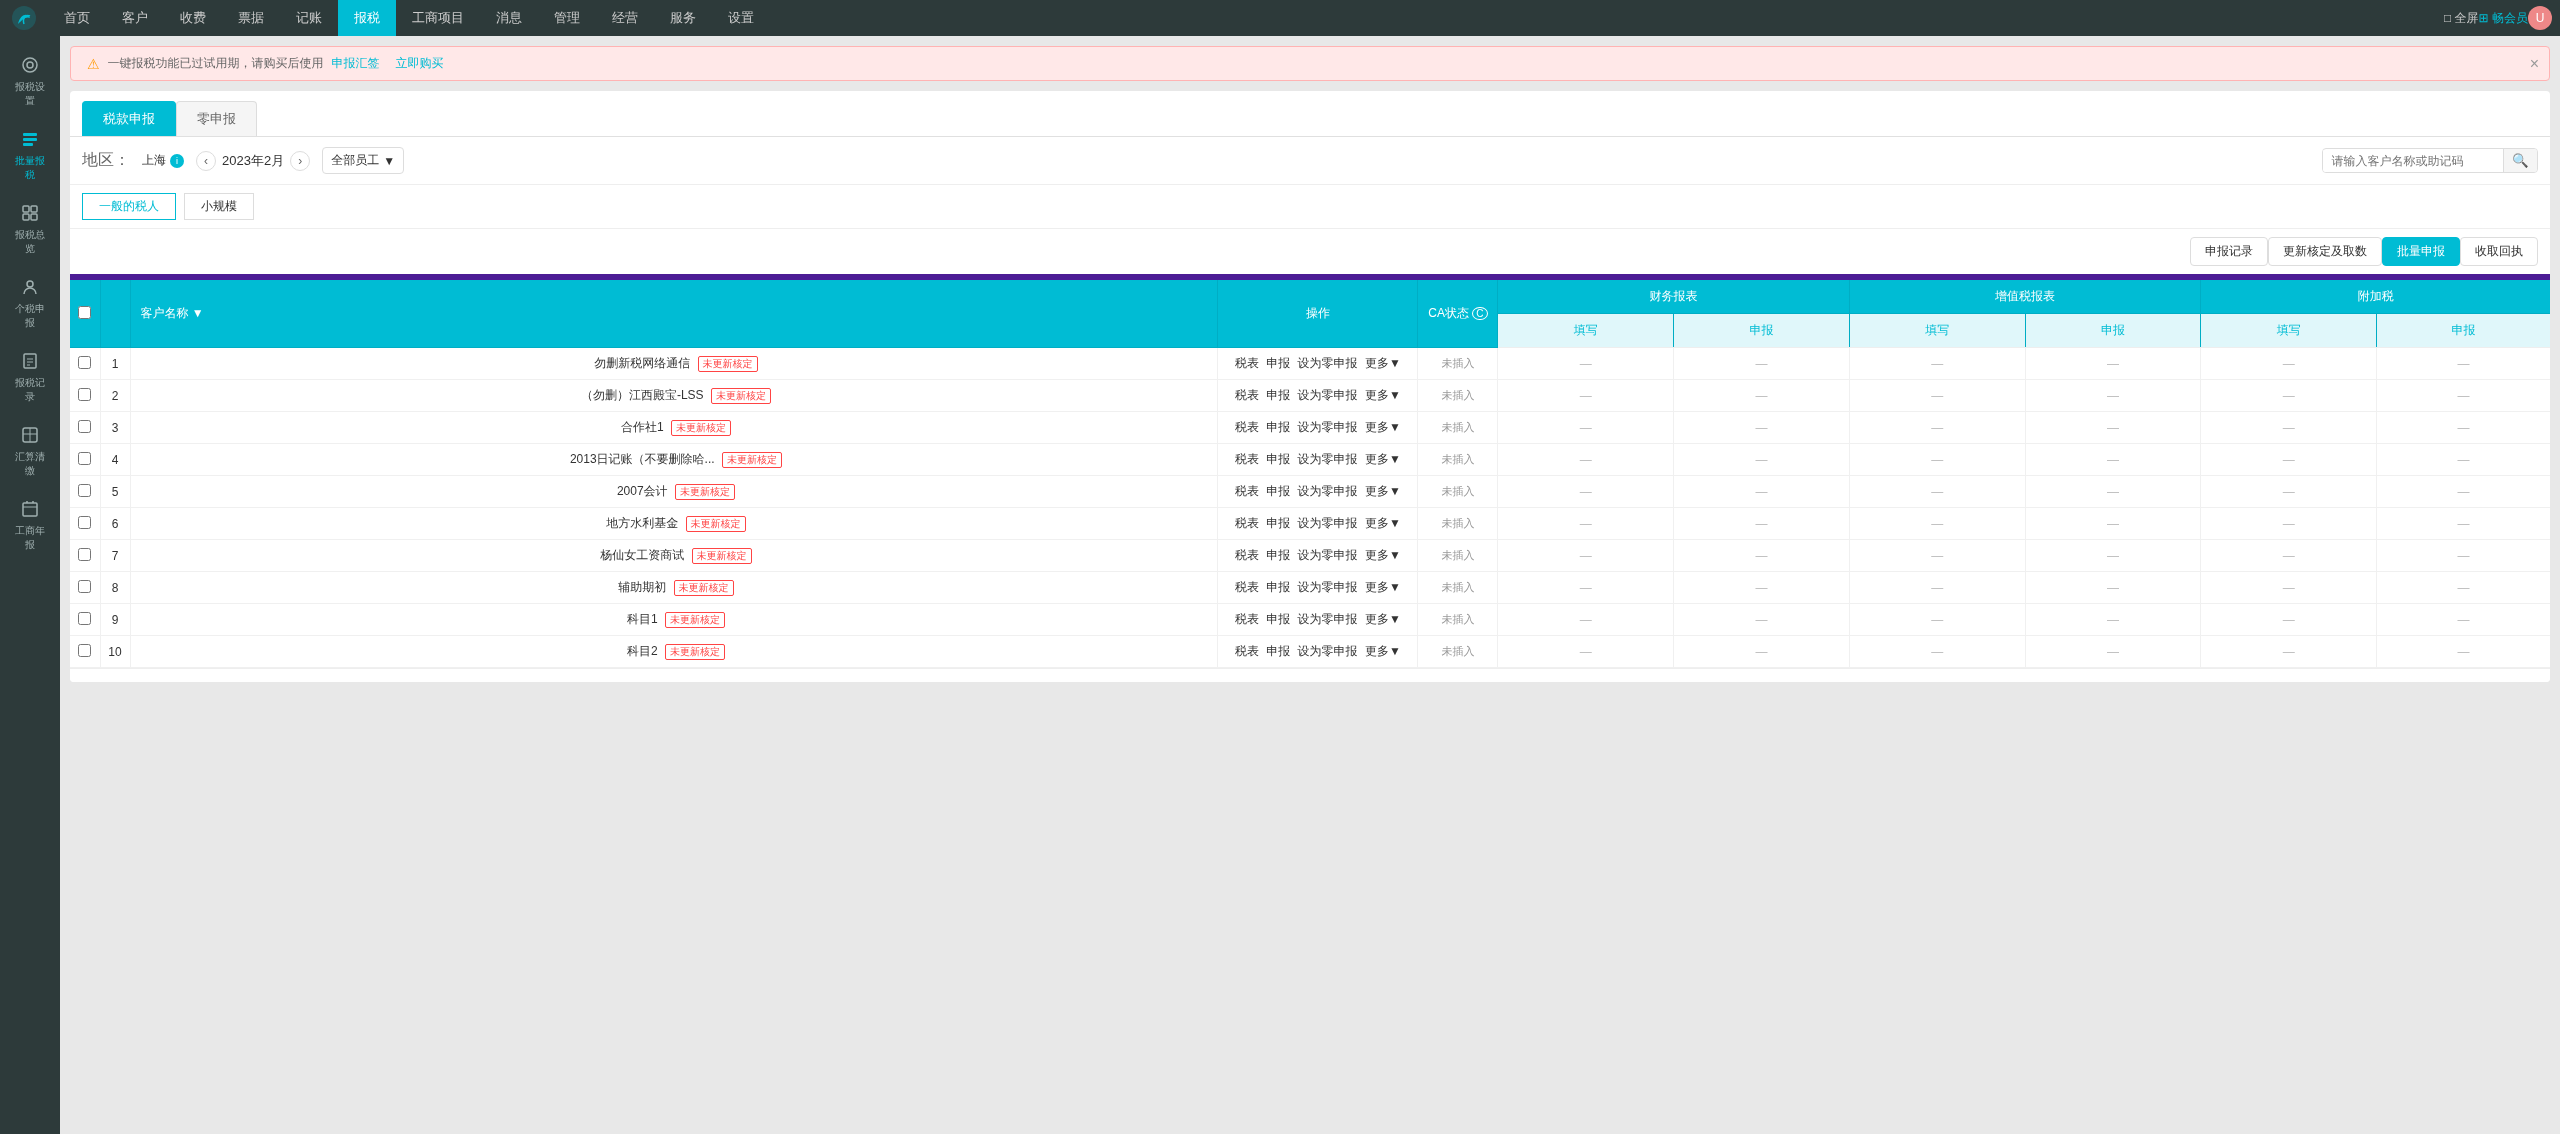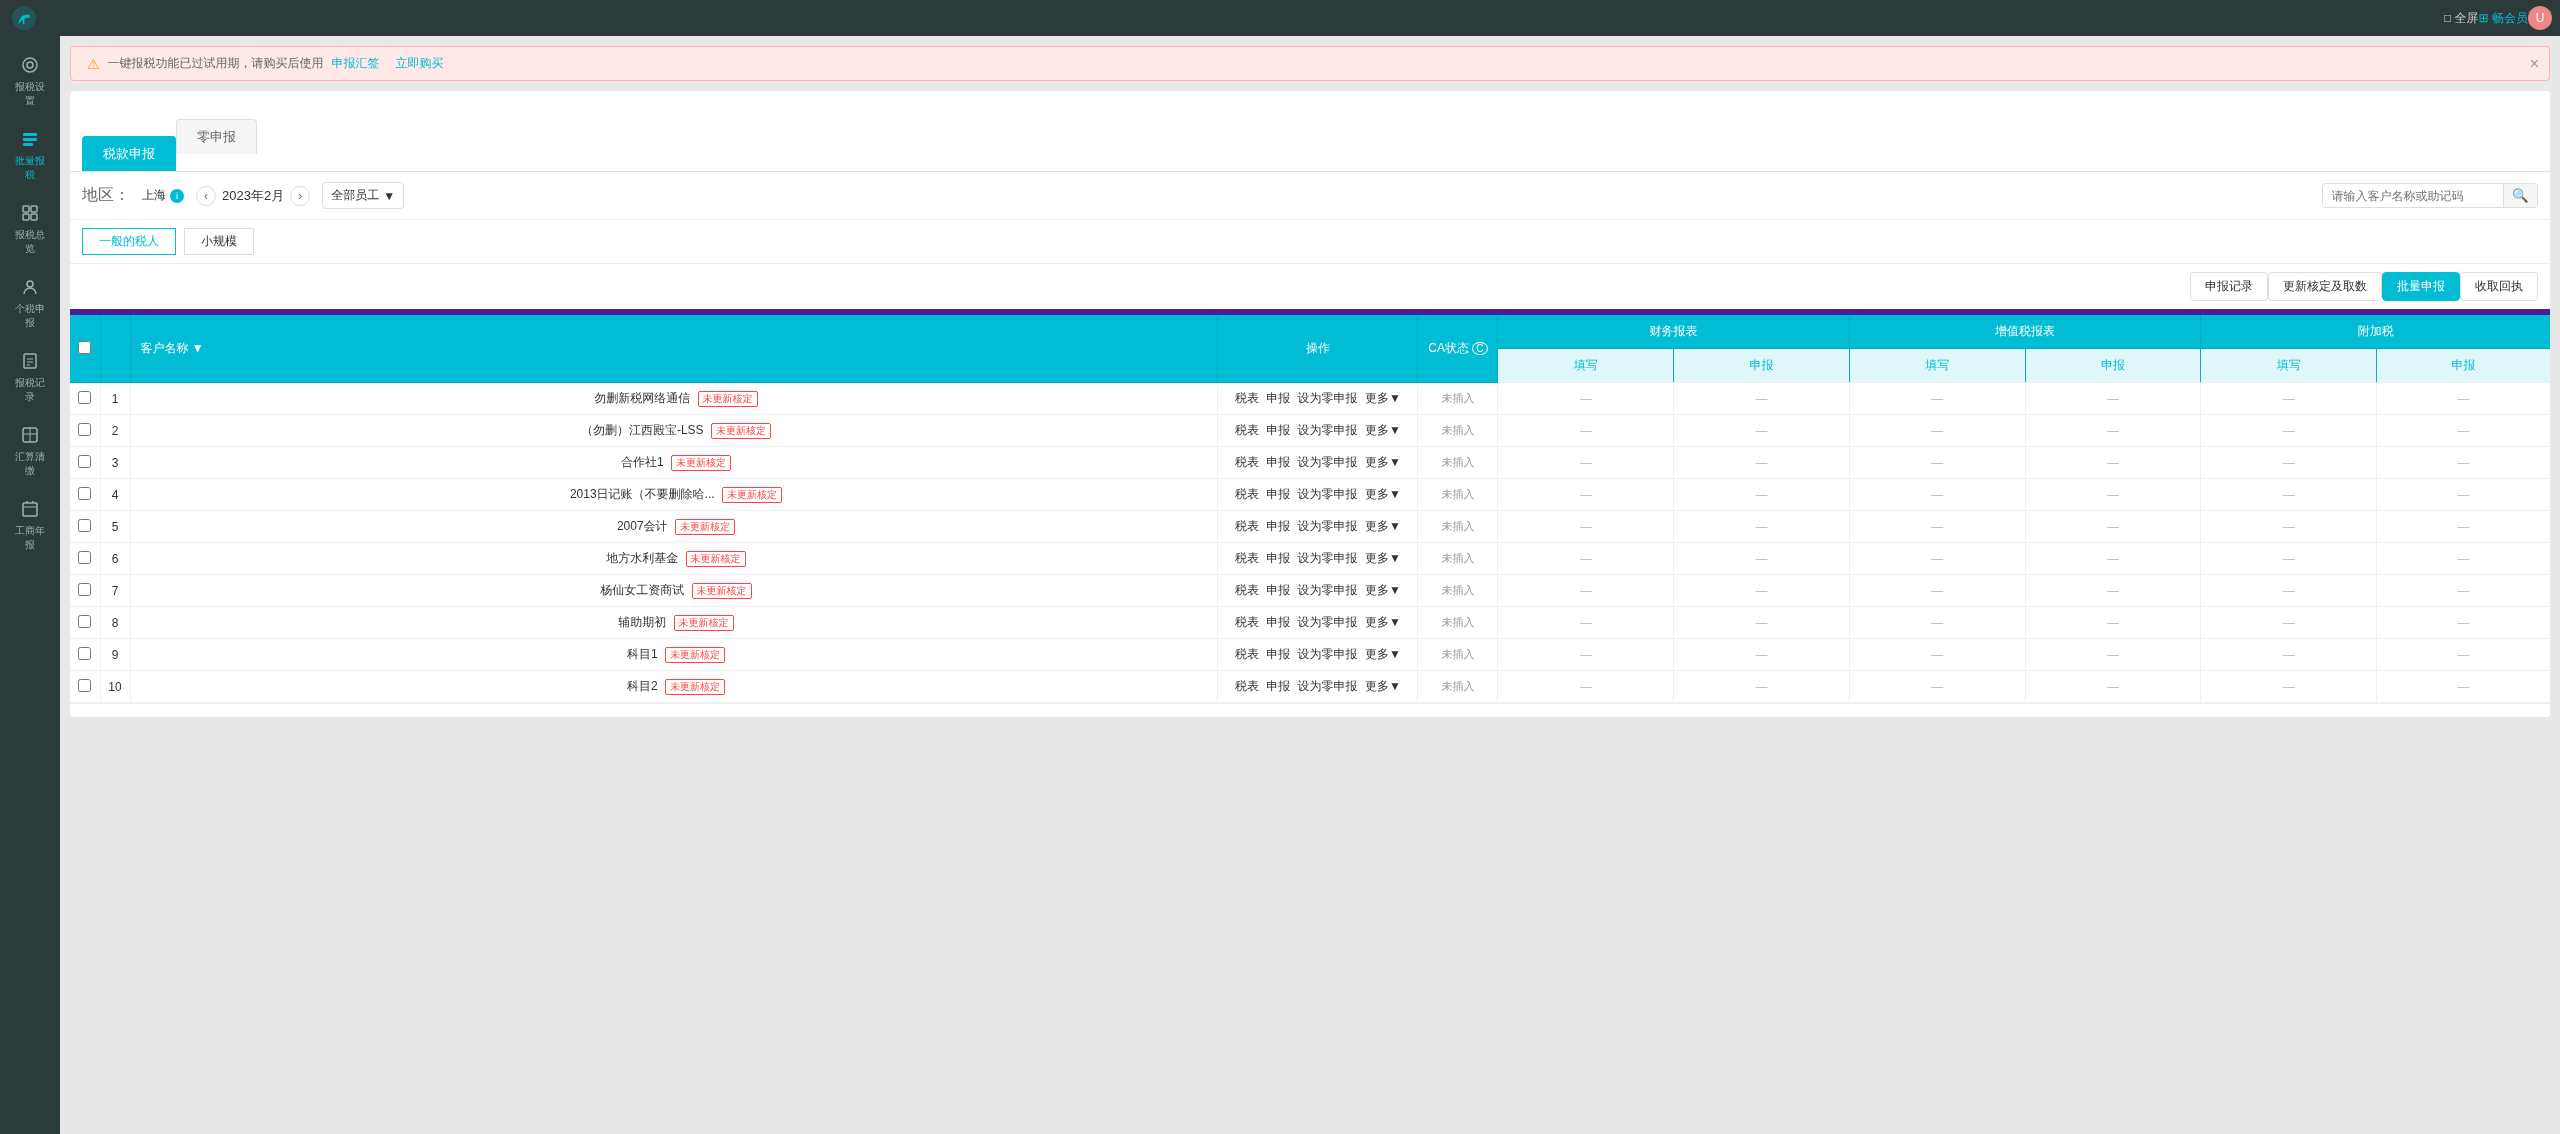--- a/index.html
+++ b/index.html
@@ -121,21 +121,20 @@
       cursor: pointer;
       background: #f5f5f5;
       color: #666;
       font-size: 13px;
       border-radius: 4px 4px 0 0;
     }
     .tab-item.active {
       background: #00bcd4;
       color: #fff;
       border-color: #00bcd4;
-      margin-top: 35px;
     }
 
     
     .filter-bar {
       display: flex;
       align-items: center;
       padding: 10px 12px;
       gap: 12px;
       background: #fff;
       border-bottom: 1px solid #eee;
@@ -296,20 +295,34 @@
 </head>
 <body>
 
 <div class="top-nav">
   <div class="top-nav-logo">
     <svg viewBox="0 0 28 28" fill="none">
       <ellipse cx="14" cy="14" rx="12" ry="12" fill="#00bcd4" opacity="0.2"></ellipse>
       <path d="M8 20 C10 10, 18 8, 20 14 C16 12, 12 16, 8 20Z" fill="#00bcd4"></path>
       <path d="M14 20 C12 14, 16 10, 20 12" stroke="#00bcd4" stroke-width="1.5" fill="none"></path>
     </svg>
+  </div>
+  <div class="top-nav-items">
+    <div class="top-nav-item">首页</div>
+    <div class="top-nav-item">客户</div>
+    <div class="top-nav-item">收费</div>
+    <div class="top-nav-item">票据</div>
+    <div class="top-nav-item">记账</div>
+    <div class="top-nav-item active">报税</div>
+    <div class="top-nav-item">工商项目</div>
+    <div class="top-nav-item">消息</div>
+    <div class="top-nav-item">管理</div>
+    <div class="top-nav-item">经营</div>
+    <div class="top-nav-item">服务</div>
+    <div class="top-nav-item">设置</div>
   </div>
   <div class="top-nav-right">
     <span>□ <span>全屏</span></span>
     <span style="color:#00bcd4;">⊞ <span>畅会员</span></span>
     <span style="width:24px;height:24px;border-radius:50%;background:#e88;display:inline-flex;align-items:center;justify-content:center;color:#fff;">U</span>
   </div>
 </div>
 
 <div class="layout">
 

